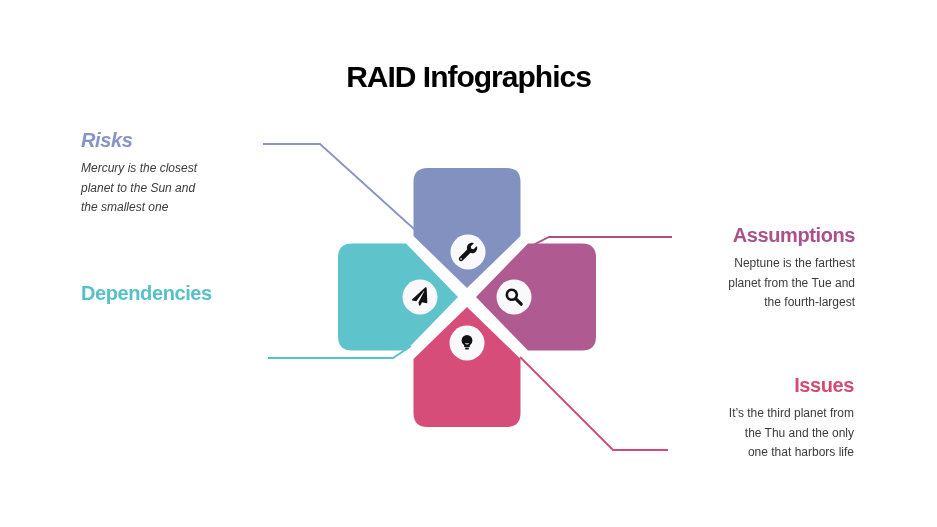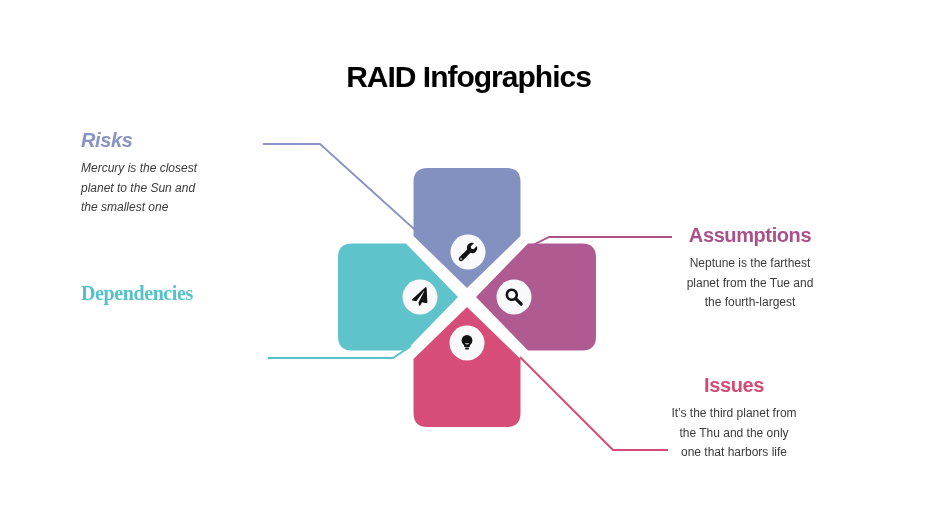--- a/index.html
+++ b/index.html
@@ -20,26 +20,26 @@
   .text-block { position: absolute; }
   .text-block h2 {
     font-size: 20px; font-weight: 700; letter-spacing: -0.4px;
     margin-bottom: 7px; line-height: 23px;
   }
   .text-block p {
     font-size: 12px; line-height: 19.5px; color: #3b3b3b;
     white-space: pre-line;
   }
   .tb-left  { text-align: left; }
-  .tb-right { text-align: center; }
+  .tb-right { text-align: right; }
 
   .block-risks        { left: 81px; top: 129px; width: 200px; font-style: italic; }
-  .block-dependencies { left: 81px; top: 282px; width: 200px; font-family: Liberation Serif, serif; }
+  .block-dependencies { left: 81px; top: 282px; width: 200px; }
   .block-assumptions  { right: 82px; top: 224px; width: 210px; }
-  .block-issues       { right: 98px; top: 374px; width: 210px; }
+  .block-issues       { right: 83px; top: 374px; width: 210px; }
 </style>
 </head>
 <body>
 
 <div class="canvas">
 
   <div class="page-title">RAID Infographics</div>
 
   <svg class="figure-svg" viewBox="0 0 937 527" xmlns="http://www.w3.org/2000/svg">
 

